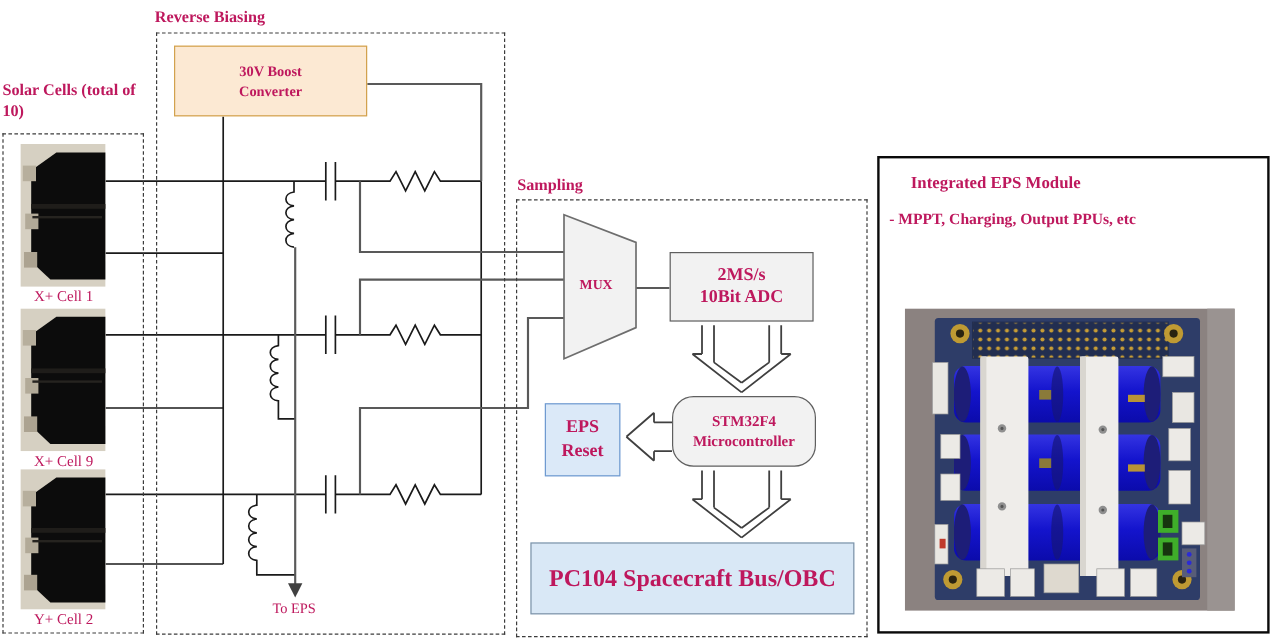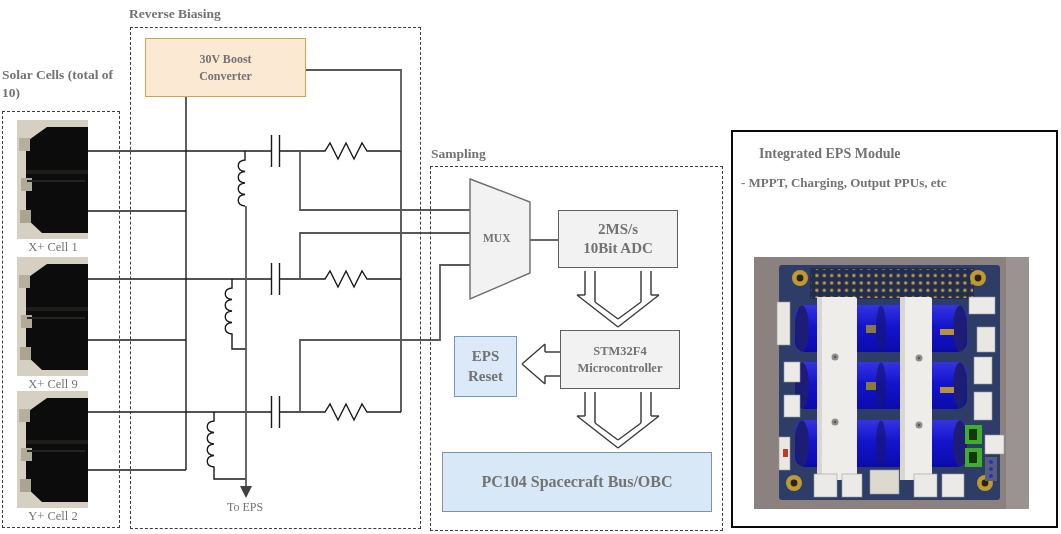--- a/index.html
+++ b/index.html
@@ -5,35 +5,35 @@
   :root{
     --boost-fill:#fce9d3; --boost-border:#d2a24e;
     --blue-fill:#dbe9f8;  --blue-border:#6f9ad0;
     --gray-fill:#f2f2f2;  --gray-border:#5f5f5f;
     --pc104-fill:#d9e8f6; --pc104-border:#7d93a9;
     --wire-gray:#595959;  --line-black:#1a1a1a; --arrow-stroke:#404040;
     --photo-bg:#8b8280;   --pcb-board:#2e3d68;  --pcb-cyl:#1717d0; --pcb-gold:#c19a3d;
   }
   html,body{margin:0;padding:0;background:#fff;}
   .canvas{position:relative;width:1061px;height:534px;background:#fff;overflow:hidden;
-          font-family:"Liberation Serif",serif;color:#737373;}
+          font-family:"Liberation Serif",serif;color:#be185d;}
   .abs{position:absolute;}
   .dashedbox{position:absolute;border:1px dashed #3c3c3c;}
   .seclbl{position:absolute;font-weight:bold;font-size:13.5px;white-space:nowrap;}
   .wires{position:absolute;left:0;top:0;}
   .blk{stroke:var(--line-black);stroke-width:1.4;fill:none;}
   .gry{stroke:var(--wire-gray);stroke-width:1.8;fill:none;}
   .arw{stroke:var(--arrow-stroke);stroke-width:1.5;fill:none;}
   .muxpoly{fill:var(--gray-fill);stroke:#6e6e6e;stroke-width:1.4;}
   .node{position:absolute;display:flex;align-items:center;justify-content:center;
         text-align:center;font-weight:bold;box-sizing:border-box;}
   .boost{background:var(--boost-fill);border:1.6px solid var(--boost-border);font-size:12px;line-height:1.35;}
   .grybox{background:var(--gray-fill);border:1.4px solid var(--gray-border);}
   .bluebox{background:var(--blue-fill);border:1.5px solid var(--blue-border);}
-  .pcbox{background:var(--pc104-fill);border:1.4px solid var(--pc104-border);font-size:16px;}
+  .pcbox{background:var(--pc104-fill);border:1.4px solid var(--pc104-border);font-size:20px;}
   .muxlbl{position:absolute;font-weight:bold;font-size:11.5px;}
   .toeps{position:absolute;font-size:12px;}
   .celllbl{position:absolute;font-size:12.5px;text-align:center;width:86px;}
   .epsmod{position:absolute;left:731px;top:130px;width:327px;height:398px;
           border:2px solid #0a0a0a;box-sizing:border-box;background:#fff;}
   .epsmod h2{margin:14px 0 0 26px;font-size:14px;}
   .epsbullets{margin:11px 0 0 8px;font-size:13px;font-weight:bold;line-height:1.5;}
   .epsbullets div{white-space:nowrap;}
 </style>
 </head>
@@ -136,21 +136,21 @@
          <span>Converter</span></div>
   </div>
 
   <div class="muxlbl" style="left:483px;top:232px;">MUX</div>
 
   <div class="node grybox" style="left:558px;top:210px;width:120px;height:58px;font-size:15px;line-height:1.25;">
     <div><span>2MS/s</span><br>
          <span>10Bit ADC</span></div>
   </div>
 
-  <div class="node grybox" style="left:560px;top:330px;width:120px;height:59px;font-size:12.5px;line-height:1.3;">
+  <div class="node grybox" style="left:560px;top:330px;width:120px;height:59px;font-size:12.5px;line-height:1.3;border-radius:18px;">
     <div><span>STM32F4</span><br>
          <span>Microcontroller</span></div>
   </div>
 
   <div class="node bluebox" style="left:454px;top:336px;width:63px;height:61px;font-size:15px;line-height:1.3;">
     <div><span>EPS</span><br>
          <span>Reset</span></div>
   </div>
 
   <div class="node pcbox" style="left:442px;top:452px;width:270px;height:60px;">PC104 Spacecraft Bus/OBC</div>

